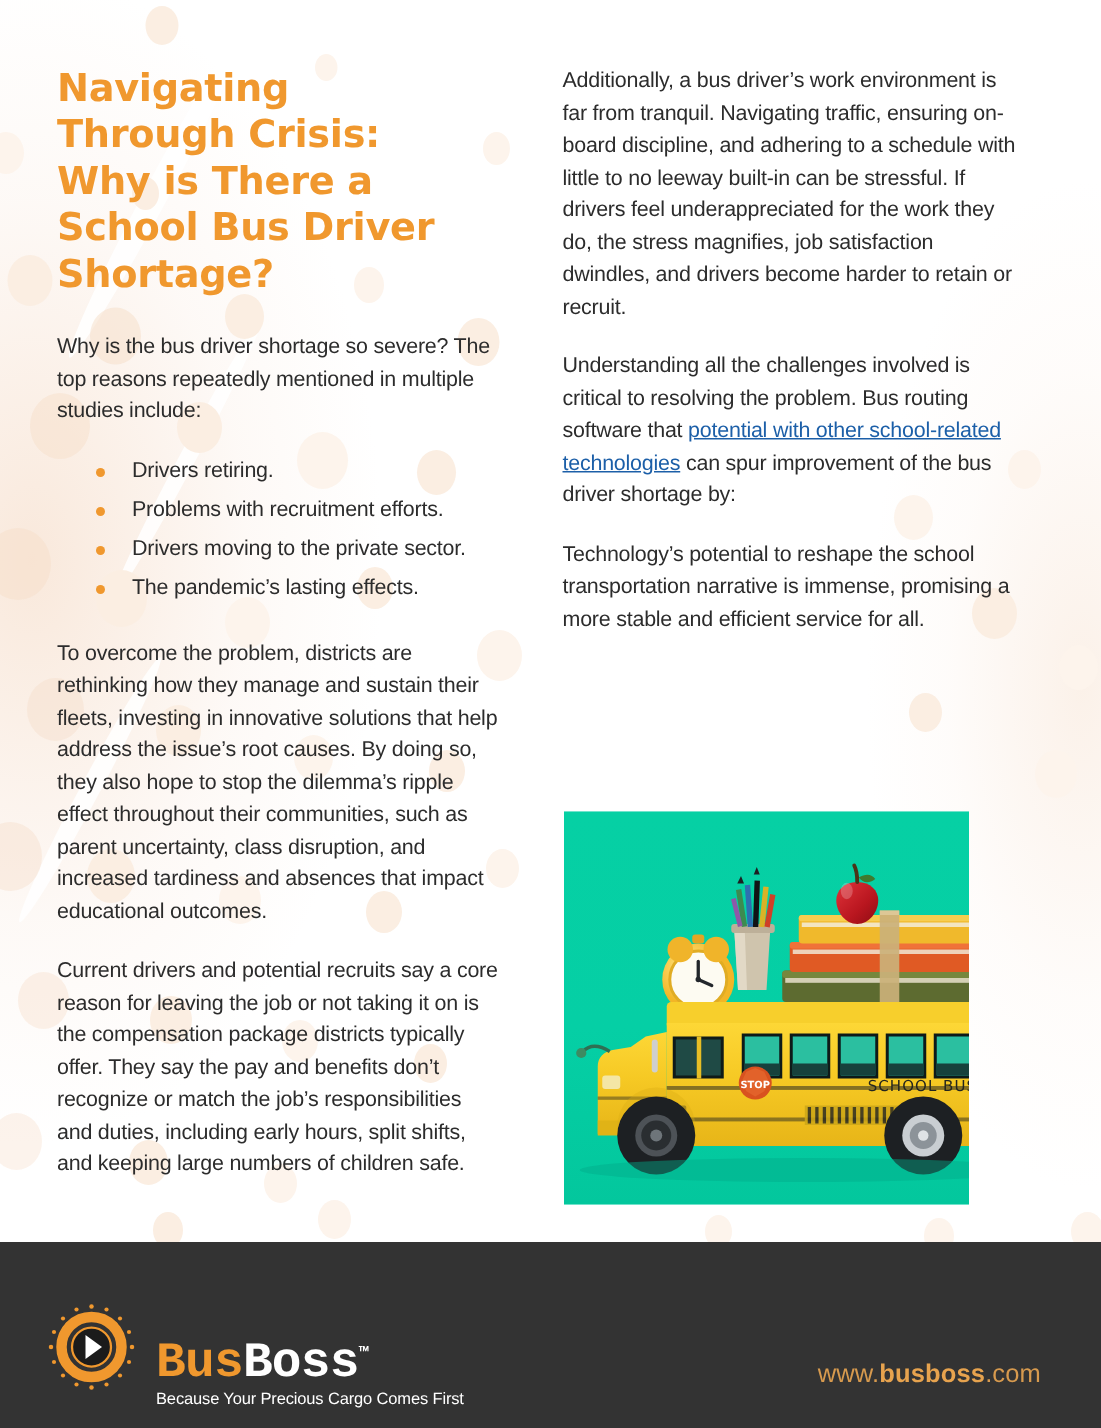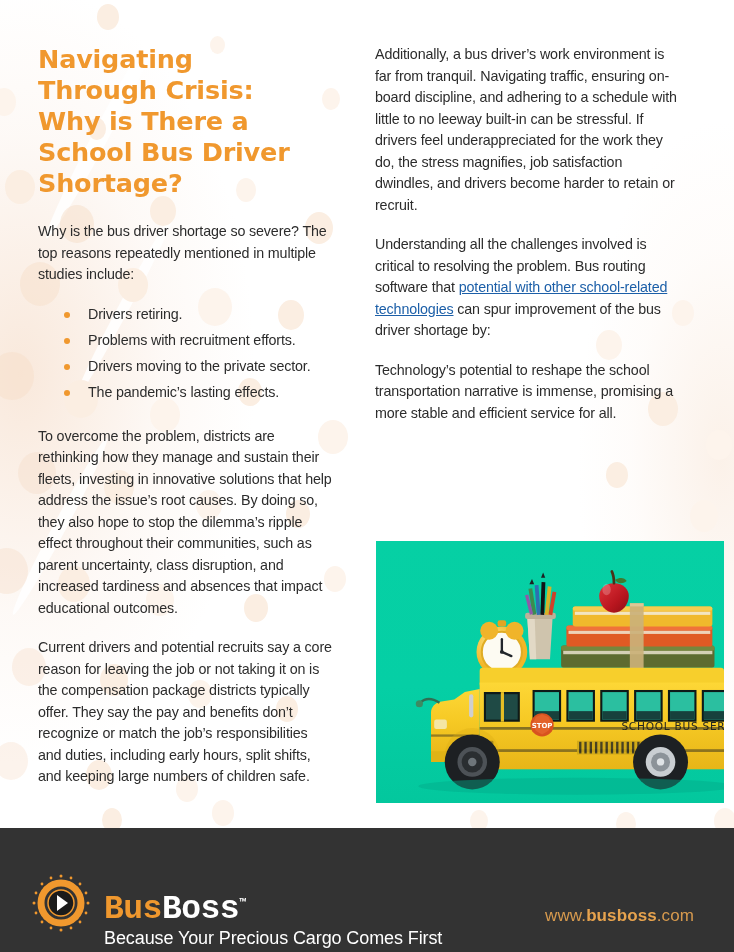--- a/index.html
+++ b/index.html
@@ -122,21 +122,21 @@
     height: 6px;
     border-radius: 50%;
     background: #f0982e;
   }
 
   
   .photo {
     position: absolute;
     left: 376px;
     top: 541px;
-    width: 348px;
+    width: 270px;
     height: 262px;
     overflow: hidden;
     background: #05cfa5;
   }
   .photo svg { display: block; width: 100%; height: 100%; }
 
   
   .footer {
     position: absolute;
     left: 0;
@@ -177,21 +177,21 @@
   .logo-bus  { color: #f0982e; }
   .logo-boss { color: #ffffff; }
   .logo-tm {
     font-size: 11px;
     vertical-align: super;
     color: #ffffff;
     font-weight: bold;
   }
   .logo-tag {
     font-family: "Liberation Sans", sans-serif;
-    font-size: 18px;
+    font-size: 11px;
     color: #ffffff;
     letter-spacing: -0.1px;
     margin-top: 1px;
     white-space: nowrap;
   }
 
   .site-url {
     position: absolute;
     right: 40px;
     top: 78px;

